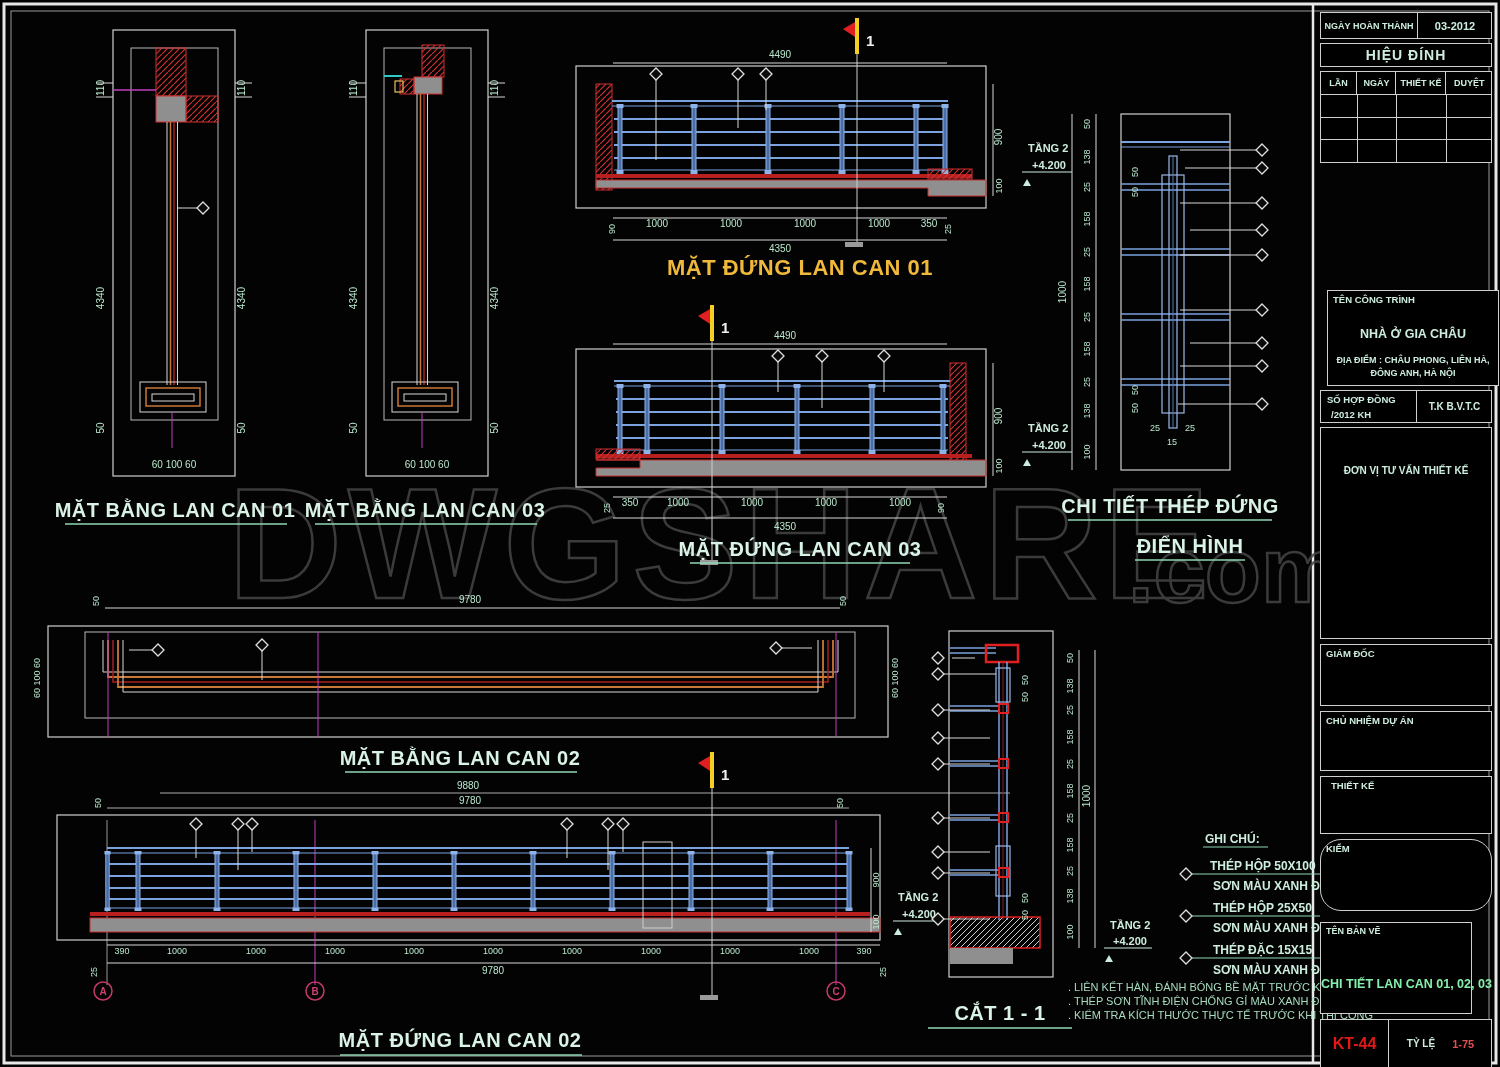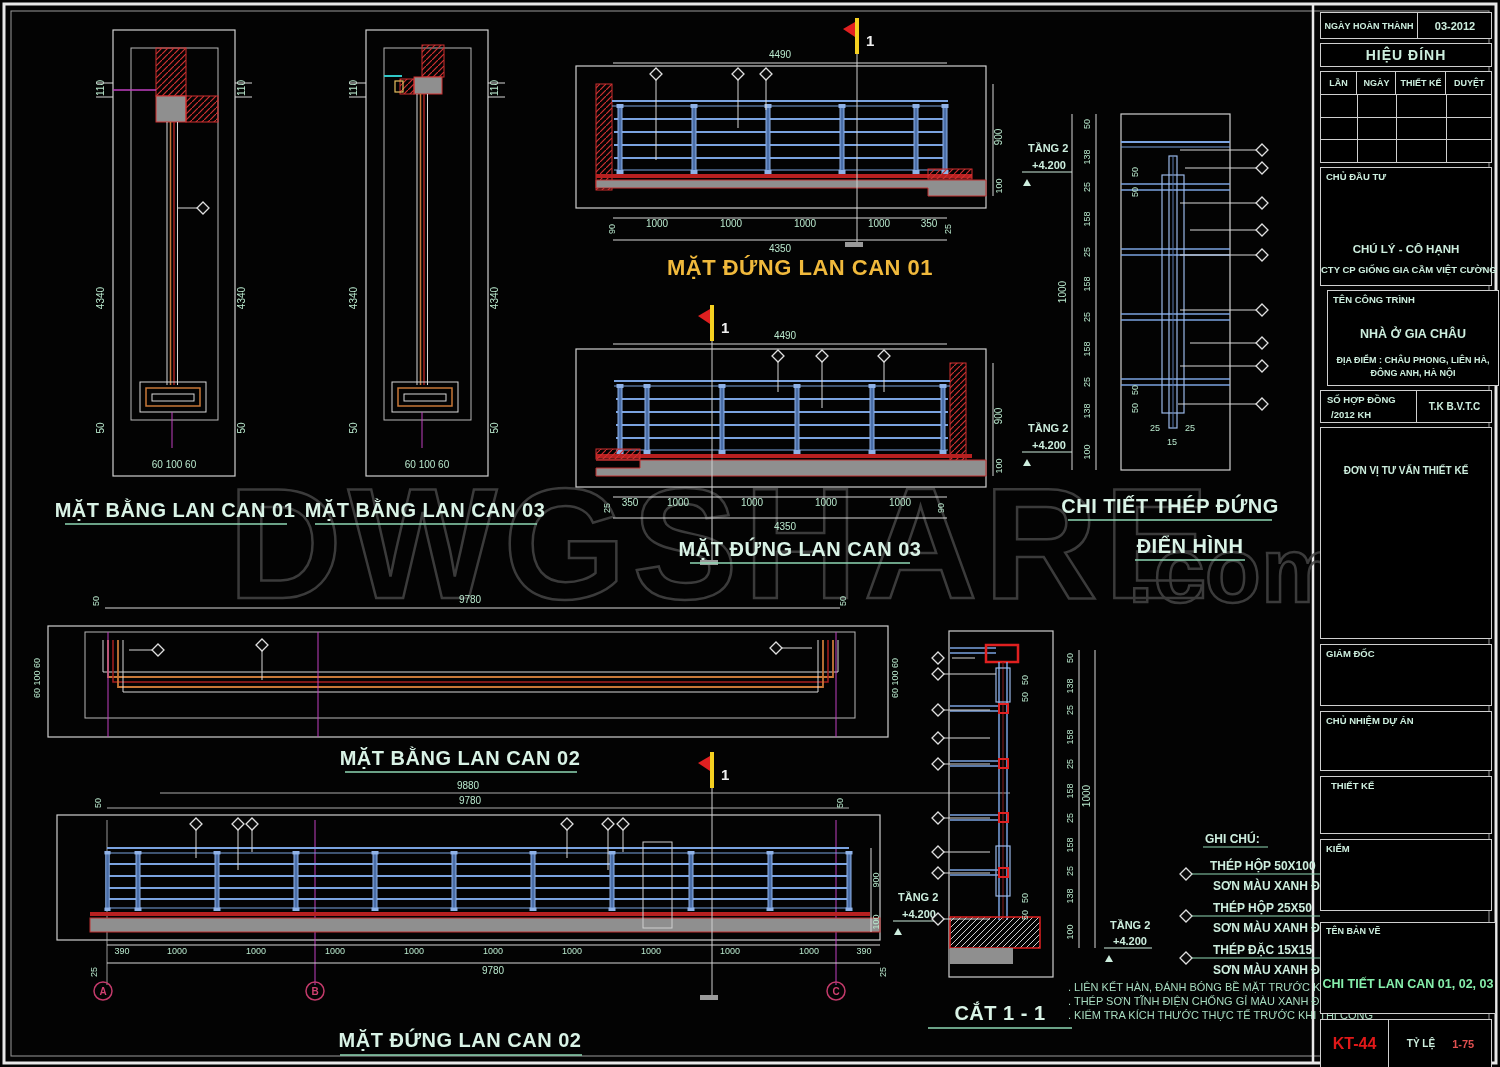--- a/index.html
+++ b/index.html
@@ -549,25 +549,20 @@
     </div>
     <div style="position:absolute;top:22px;left:0;right:0;bottom:0;">
       <div style="position:absolute;left:0;right:0;top:33.3%;border-top:1.5px solid #cfcfcf;"></div>
       <div style="position:absolute;left:0;right:0;top:66.6%;border-top:1.5px solid #cfcfcf;"></div>
       <div style="position:absolute;left:36px;top:0;bottom:0;border-left:1.5px solid #cfcfcf;"></div>
       <div style="position:absolute;left:74.5px;top:0;bottom:0;border-left:1.5px solid #cfcfcf;"></div>
       <div style="position:absolute;left:125px;top:0;bottom:0;border-left:1.5px solid #cfcfcf;"></div>
     </div>
   </div>
 
-  <div class="tb" style="left:4px;top:167px;width:172px;height:119px;">
-    <div class="lab">CHỦ ĐẦU TƯ</div>
-    <div style="position:absolute;left:0;right:0;bottom:30px;text-align:center;font-size:11.5px;font-weight:bold;">CHÚ LÝ - CÔ HẠNH</div>
-    <div style="position:absolute;left:0;right:0;bottom:10px;text-align:center;font-size:9.5px;font-weight:bold;white-space:nowrap;">CTY CP GIỐNG GIA CẦM VIỆT CƯỜNG</div>
-  </div>
 
   <div class="tb" style="left:4px;top:290px;width:172px;height:96px;margin-left:7px;">
     <div class="lab">TÊN CÔNG TRÌNH</div>
     <div style="position:absolute;left:0;right:0;top:36px;text-align:center;font-size:12.5px;font-weight:bold;">NHÀ Ở GIA CHÂU</div>
     <div style="position:absolute;left:0;right:0;bottom:20px;text-align:center;font-size:9px;font-weight:bold;">ĐỊA ĐIỂM : CHÂU PHONG, LIÊN HÀ,</div>
     <div style="position:absolute;left:0;right:0;bottom:7px;text-align:center;font-size:9px;font-weight:bold;">ĐÔNG ANH, HÀ NỘI</div>
   </div>
 
   <div class="tb" style="left:4px;top:390px;width:172px;height:33px;">
     <div class="tbcell" style="left:0;width:96px;">
@@ -586,25 +581,25 @@
   </div>
 
   <div class="tb" style="left:4px;top:644px;width:172px;height:62px;">
     <div class="lab">GIÁM ĐỐC</div>
   </div>
 
   <div class="tb" style="left:4px;top:776px;width:172px;height:58px;">
     <div class="lab" style="left:10px;">THIẾT KẾ</div>
   </div>
 
-  <div class="tb" style="left:4px;top:839px;width:172px;height:72px;">
+  <div class="tb" style="left:4px;top:839px;width:172px;height:72px;border-radius:21px;">
     <div class="lab">KIỂM</div>
   </div>
 
-  <div class="tb" style="left:4px;top:922px;width:176px;height:92px;">
+  <div class="tb" style="left:4px;top:922px;width:152px;height:92px;">
     <div class="lab" style="font-size:9px;">TÊN BẢN VẼ</div>
     <div style="position:absolute;left:0;right:0;bottom:22px;text-align:center;font-size:12.5px;font-weight:bold;color:#86efac;white-space:nowrap;">CHI TIẾT LAN CAN 01, 02, 03</div>
   </div>
 
   <div class="tb" style="left:4px;top:1019px;width:172px;height:49px;">
     <div class="tbcell ctr" style="left:0;width:68px;font-size:16px;font-weight:bold;color:#e01818;">KT-44</div>
     <div class="ctr" style="position:absolute;left:69px;right:0;top:0;bottom:0;gap:17px;">
       <span style="font-size:10px;font-weight:bold;color:#cdeede;">TỶ LỆ</span>
       <span style="font-size:11px;font-weight:bold;color:#e05050;">1-75</span>
     </div>

